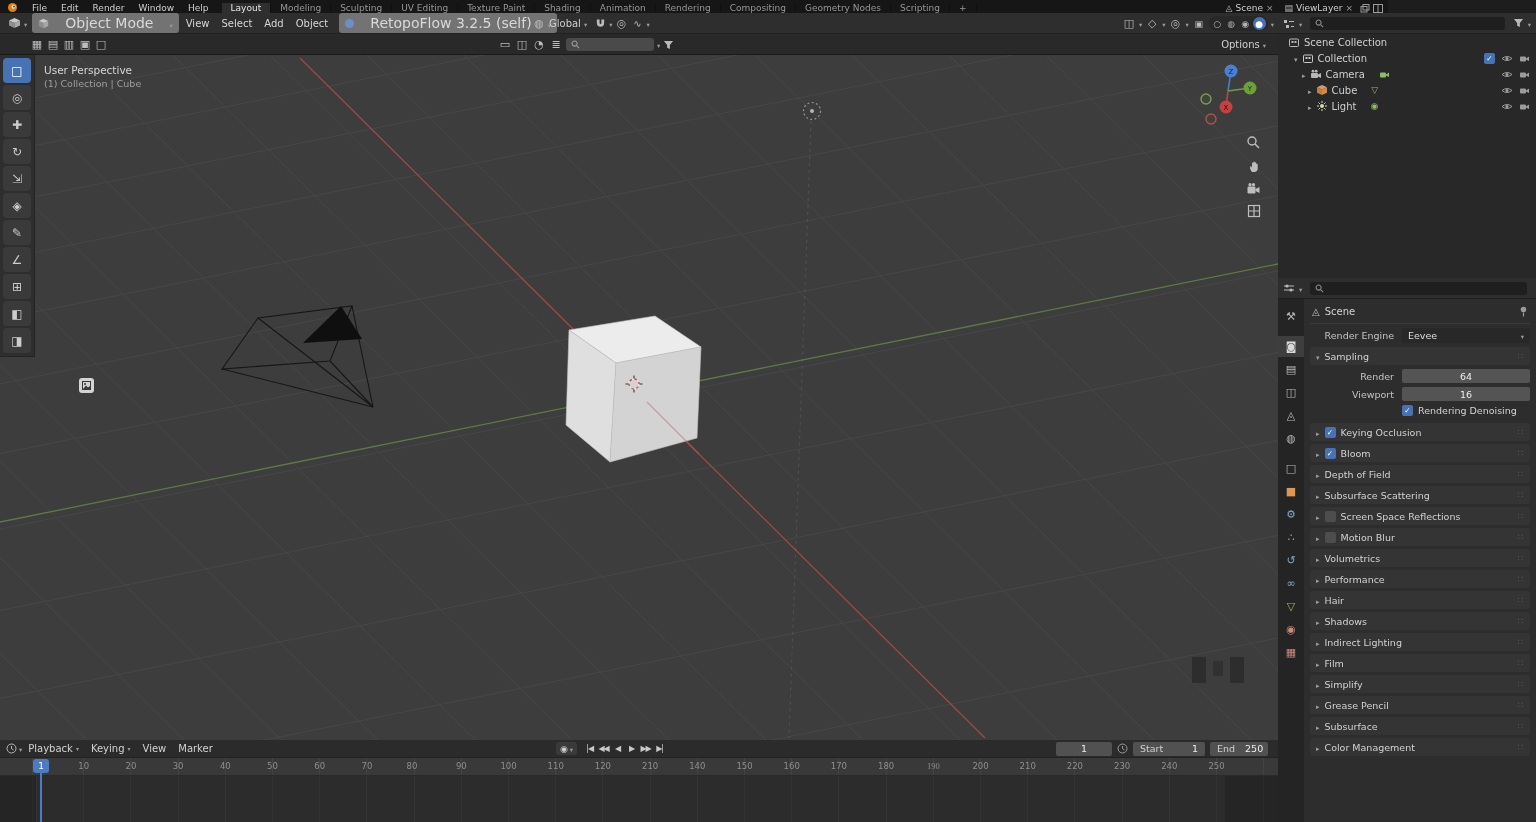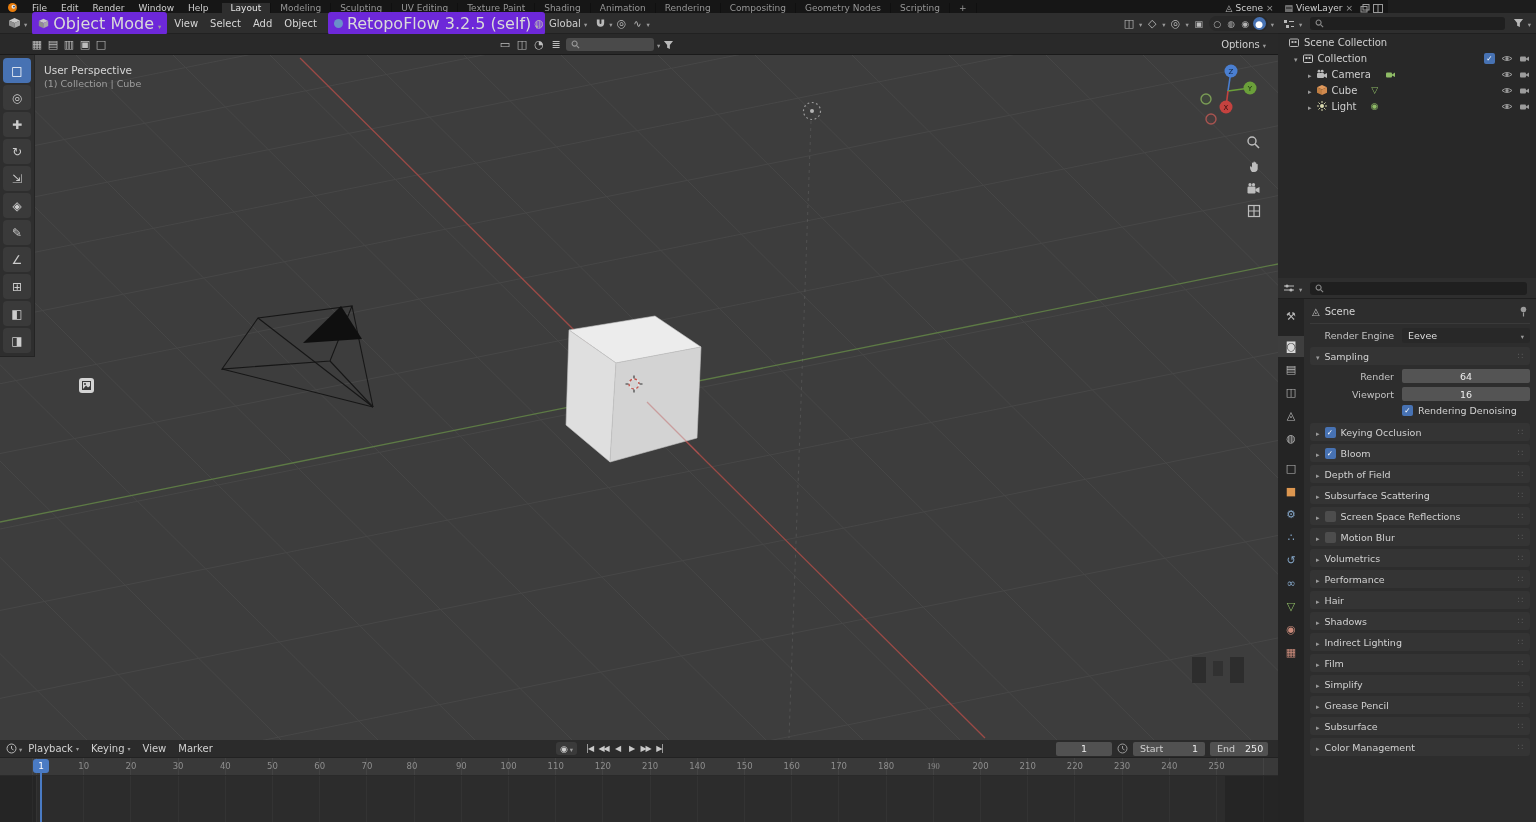--- a/index.html
+++ b/index.html
@@ -15,21 +15,21 @@
 #workspaces{display:flex;margin-left:6px}
 .wtab{display:flex;align-items:center;padding:0 9px;font-size:9px;color:#969696;border-right:1px solid #101010}
 .wtab.active{background:#2e2e2e;color:#e3e3e3}
 .tb-right{margin-left:auto;display:flex;align-items:center;gap:3px;padding-right:5px;font-size:9px}
 .tb-chip{display:flex;align-items:center;gap:3px;padding:0 4px;color:#cfcfcf}
 .x-icon::before{content:"×";color:#9a9a9a;font-size:9px}
 .glyph{display:inline-flex;align-items:center;justify-content:center}
 
 #vheader{position:absolute;left:0;top:13px;width:1278px;height:21px;background:#2e2e2e;border-bottom:1px solid #212121;display:flex;align-items:center;padding:0 4px;gap:1px}
 .hmenu{padding:0 6px;font-size:10px;color:#d6d6d6}
-.dd{display:inline-flex;align-items:center;gap:4px;background:#6d28d9;border-radius:3px;padding:2px 6px;color:#d9d9d9;font-size:16px}
+.dd{display:inline-flex;align-items:center;gap:16px;background:#737373;border-radius:3px;padding:2px 6px;color:#d9d9d9;font-size:14px}
 .ghost-dd{display:inline-flex;align-items:center;gap:3px;padding:2px 4px;color:#cfcfcf;font-size:10px}
 .gicon{display:inline-flex;align-items:center;justify-content:center;width:14px;height:14px;font-size:11px;color:#bdbdbd}
 .vh-center{position:absolute;left:528px;top:0;height:21px;display:flex;align-items:center;gap:2px}
 .vh-right{position:absolute;right:4px;top:0;height:21px;display:flex;align-items:center;gap:3px}
 .pill{display:flex;align-items:center;background:#282828;border-radius:8px;padding:1px 2px;gap:1px}
 .sph{width:13px;height:13px;border-radius:50%;display:flex;align-items:center;justify-content:center;font-size:9px;color:#b5b5b5}
 .sph.active{background:#4772b3;color:#fff}
 #vtools{position:absolute;left:0;top:34px;width:1278px;height:21px;background:#292929;border-bottom:1px solid #1a1a1a;display:flex;align-items:center;padding-left:30px;gap:2px}
 .vt-mid{position:absolute;left:498px;top:0;height:21px;display:flex;align-items:center;gap:3px}
 .vt-right{position:absolute;right:8px;top:0;height:21px;display:flex;align-items:center}
@@ -465,21 +465,21 @@
         </span>
         <span>
           <svg width="11" height="9" viewBox="0 0 11 9">
               <rect x="1" y="2.5" width="6" height="5" rx="1" fill="#9c9c9c"></rect>
               <polygon points="7,4.5 10,2.5 10,7 7,5.5" fill="#9c9c9c"></polygon>
             </svg>
         </span>
       </span>
     </div>
 
-    <div class="ol-row" style="padding-left:30px">
+    <div class="ol-row" style="padding-left:24px">
       <span class="arrow-r"></span>
       <span>
         <svg width="12" height="10" viewBox="0 0 12 10">
             <rect x="1" y="4" width="7" height="5" rx="1" fill="#b9b9b9"></rect>
             <polygon points="8,5.5 11,4 11,9 8,7.5" fill="#b9b9b9"></polygon>
             <circle cx="3" cy="2.2" r="1.4" fill="#b9b9b9"></circle>
             <circle cx="6.2" cy="2.2" r="1.4" fill="#b9b9b9"></circle>
           </svg>
       </span>
       <span>Camera</span>

